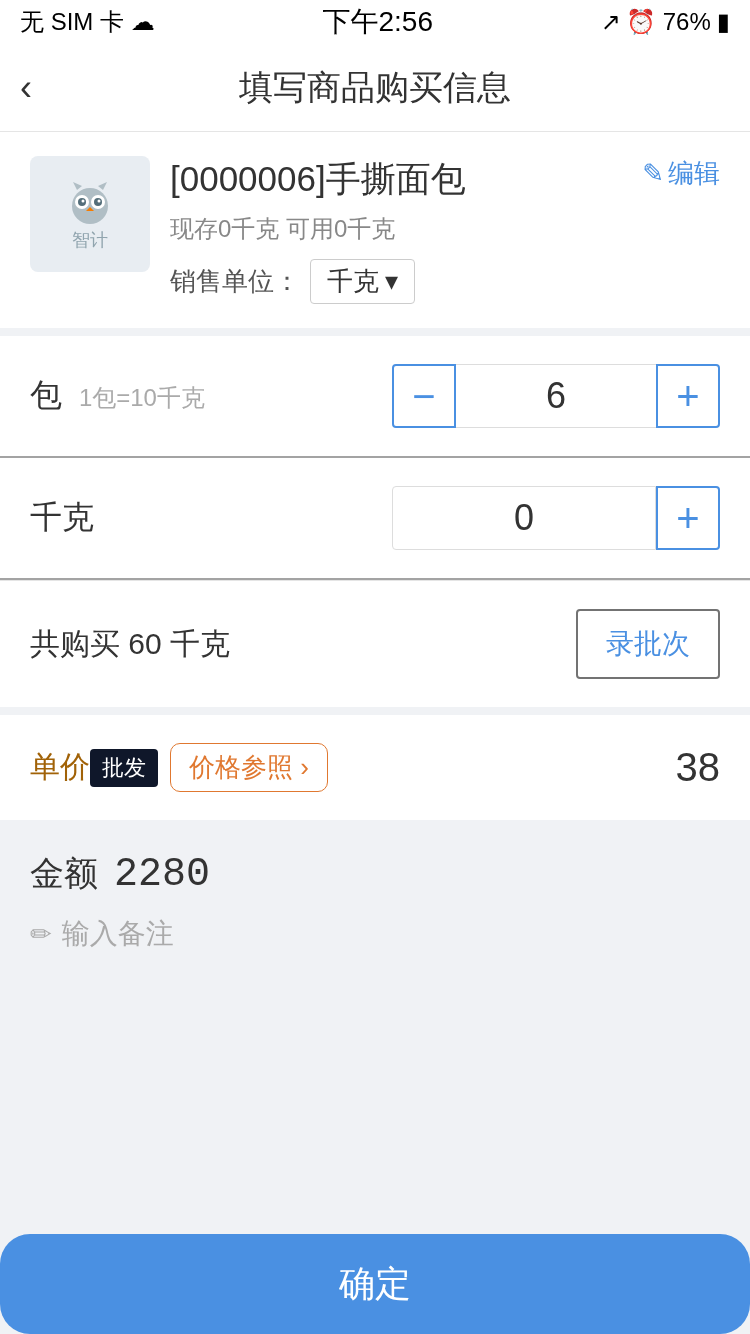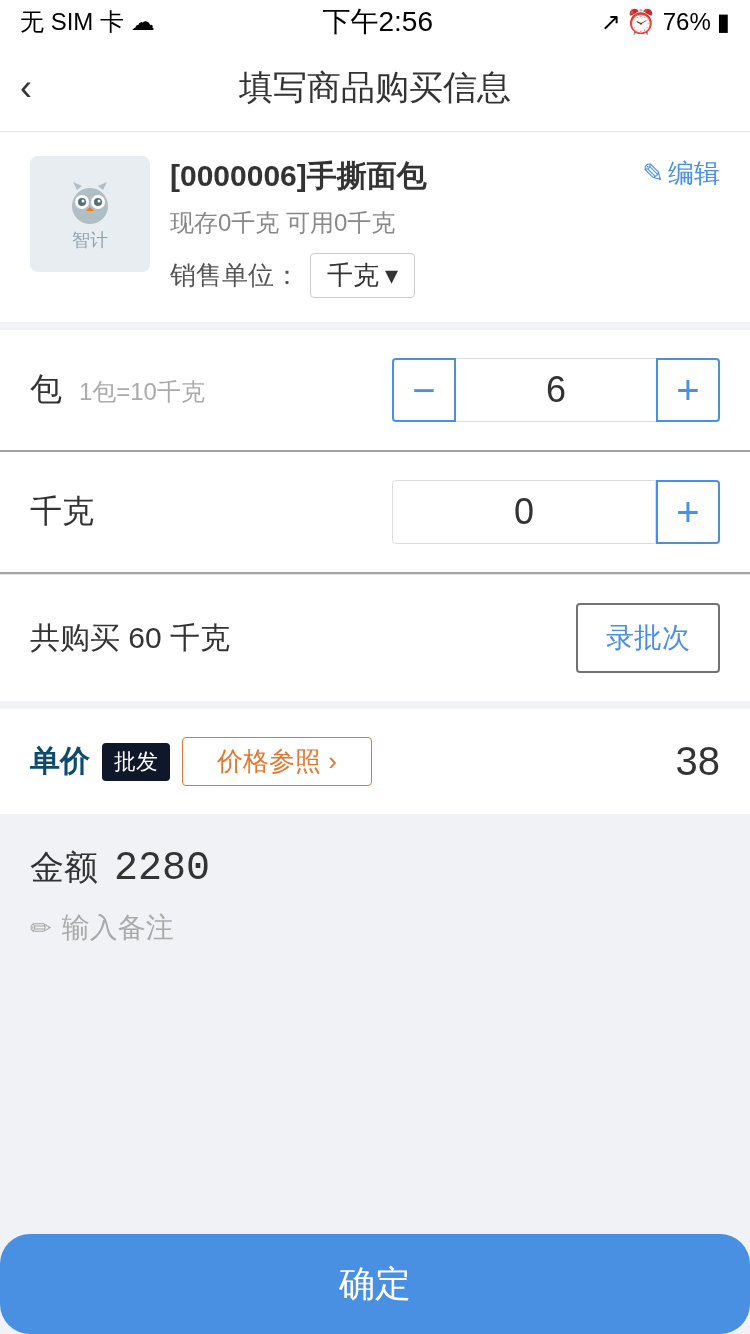--- a/index.html
+++ b/index.html
@@ -83,23 +83,23 @@
       width: 60px;
       height: 50px;
     }
     .product-info { flex: 1; }
     .product-name-row {
       display: flex;
       justify-content: space-between;
       align-items: flex-start;
     }
     .product-name {
-      font-size: 30px;
-      color: #333;
-      font-weight: 700;
+      font-size: 35px;
+      color: #333;
+      font-weight: 400;
       flex: 1;
     }
     .edit-btn {
       color: #4a90e2;
       font-size: 26px;
       display: flex;
       align-items: center;
       gap: 4px;
       white-space: nowrap;
     }
@@ -224,38 +224,36 @@
     
     .price-section {
       background: #fff;
       padding: 28px 30px;
       border-bottom: 1px solid #f0f2f5;
       display: flex;
       align-items: center;
     }
     .price-label {
       font-size: 30px;
-      color: #0c4a6e;
-      margin-right: 12px;
-      font-weight: bold;
+      color: #a16207;
     }
     .price-tag {
       background: #0f172a;
       color: #fff;
       font-size: 22px;
       padding: 4px 12px;
       border-radius: 4px;
       margin-right: 12px;
     }
     .price-ref {
       border: 1.5px solid #e07830;
       color: #e07830;
       font-size: 26px;
-      padding: 6px 34px;
-      border-radius: 4px;
+      padding: 6px 18px;
+      border-radius: 10px;
       display: flex;
       align-items: center;
       gap: 6px;
     }
     .price-value {
       margin-left: auto;
       font-size: 40px;
       color: #333;
       font-weight: 500;
     }

